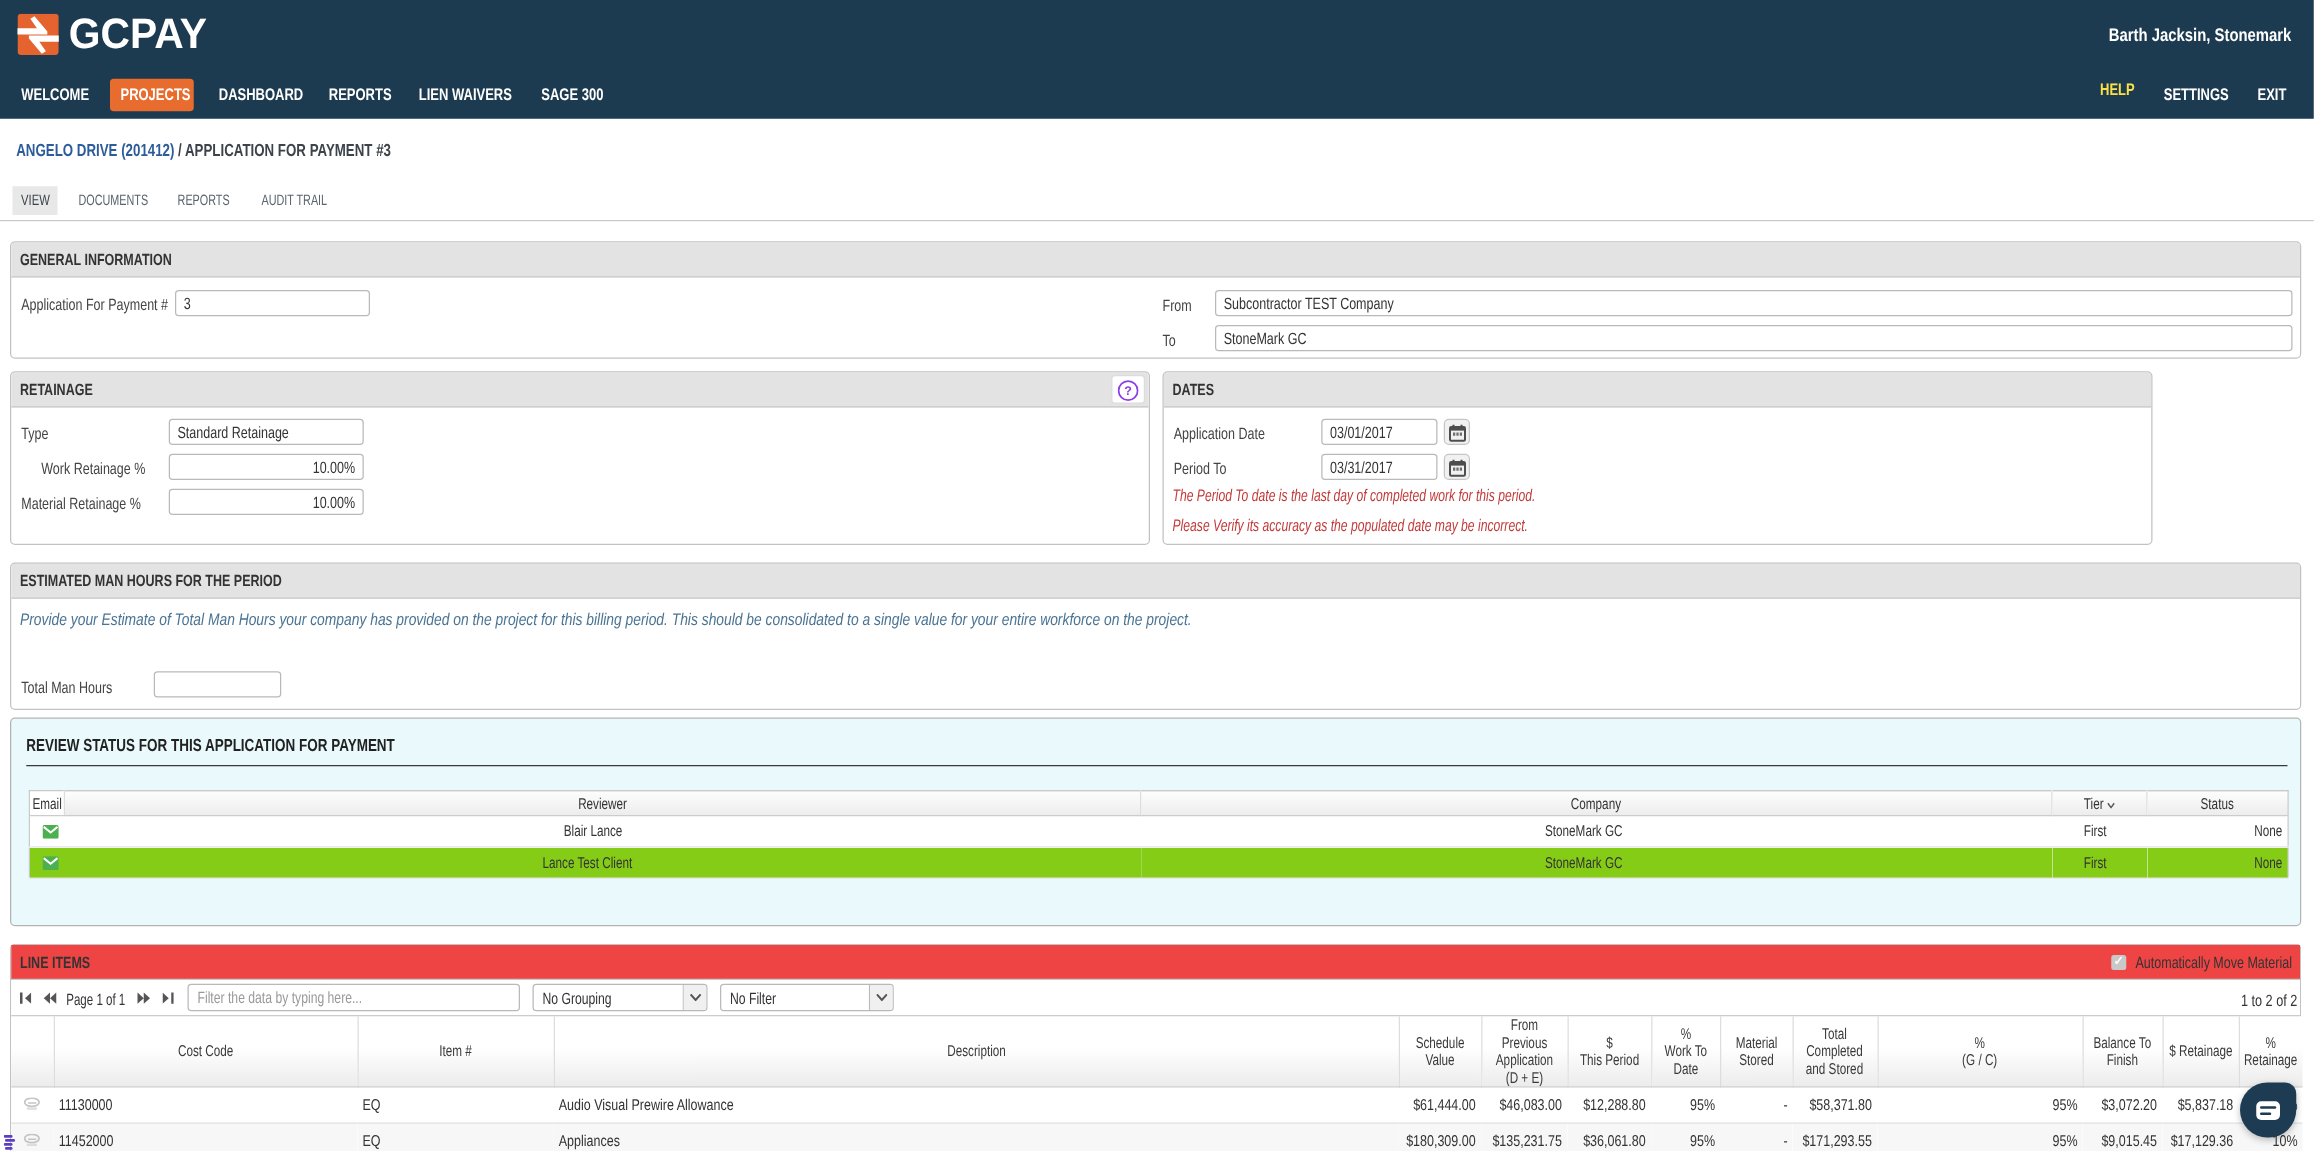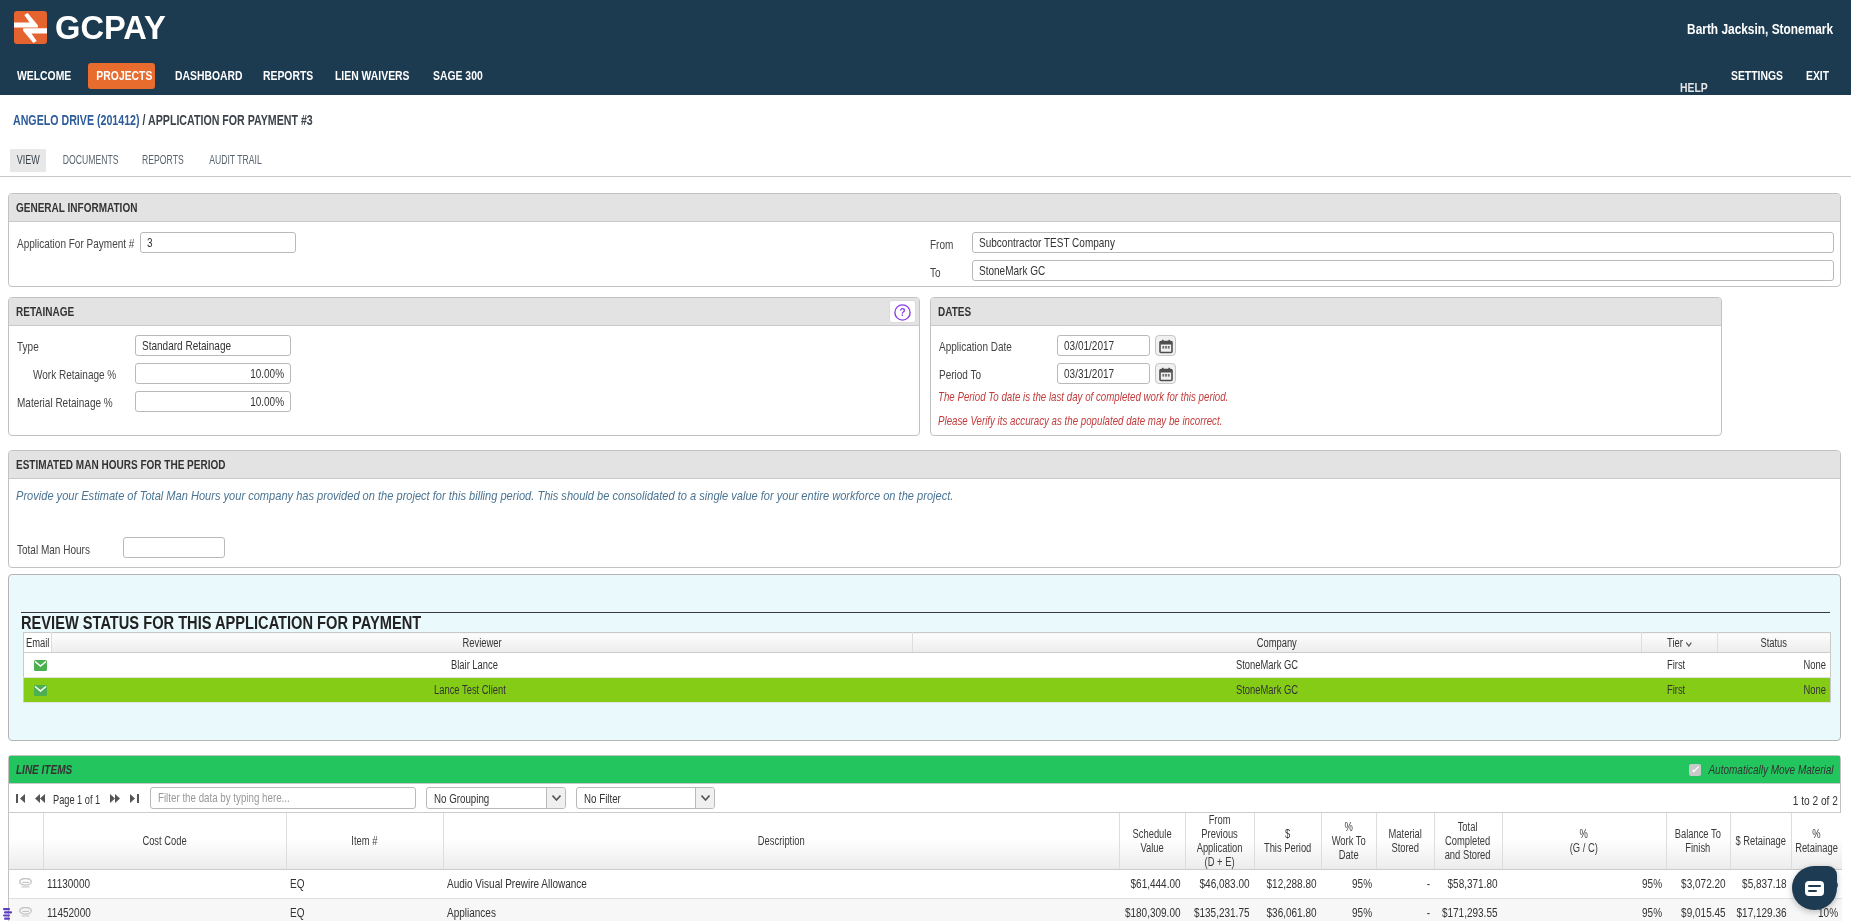--- a/index.html
+++ b/index.html
@@ -53,35 +53,35 @@
 .red { position:absolute; color:#c23b3b; font-style:italic; font-size:13.5px; }
 .calbtn { position:absolute; width:21px; height:21px; border:1px solid #c6c6c6; border-radius:4px;
   background:#f1f1f1; text-align:center; }
 .blue-i { position:absolute; color:#4a7493; font-style:italic; font-size:13.5px; }
 .helpbtn { position:absolute; right:3px; top:2px; width:27px; height:23px; background:#fff;
   border:1px solid #dcdcdc; border-radius:3px; text-align:center; }
 
 
 .review { position:absolute; left:8px; top:574px; width:1833px; height:167px;
   background:#e9f9fc; border:1px solid #b4b4b4; border-radius:4px; }
-.review h2 { position:absolute; left:12px; top:13px; font-size:19px; font-weight:bold; color:#222;margin-top:24px; }
+.review h2 { position:absolute; left:12px; top:13px; font-size:14px; font-weight:bold; color:#222; }
 .review .rule { position:absolute; left:12px; top:37px; width:1809px; border-top:1px solid #3a3a3a; }
 table.rv { position:absolute; left:14px; top:57px; width:1807px; border-collapse:collapse; table-layout:fixed;
   background:#fff; border:1px solid #c9c9c9; font-size:12.5px; }
 table.rv th { height:20px; font-weight:normal; color:#333; background:linear-gradient(#fdfdfd,#ececec);
   border-right:1px solid #ddd; border-bottom:1px solid #ccc; text-align:center; overflow:hidden; white-space:nowrap;margin-left:42px; }
 table.rv th:first-child { background:#fff; text-align:left; padding-left:2px; }
 table.rv th:last-child { border-right:none; }
 table.rv td { height:25px; border-bottom:1px solid #e2e2e2; overflow:hidden; white-space:nowrap; padding:0 2px;text-align:center; }
 table.rv tr.alt td { background:#84cc16; }
 
 
 .litems { position:absolute; left:8px; top:755px; width:1833px; height:166px; border:1px solid #c2c2c2; border-bottom:none; border-radius:4px 4px 0 0; }
-.litems .bar { height:28px; background:#22c55e; border-bottom:1px solid #c9c9c9; position:relative;
-  font-weight:bold; font-size:13px; line-height:28px; padding-left:7px; color:#333;font-style:italic; }
+.litems .bar { height:28px; background:#ef4444; border-bottom:1px solid #c9c9c9; position:relative;
+  font-weight:bold; font-size:13px; line-height:28px; padding-left:7px; color:#333; }
 .autochk { position:absolute; right:6px; top:7px; font-weight:normal; font-size:13px; color:#333; line-height:14px; }
 .chkbox { position:absolute; right:129px; top:1px; width:12px; height:12px; background:#c9c9c9; border-radius:2px; vertical-align:-2px; margin-right:4px;
   color:#fff; font-size:10px; line-height:12px; text-align:center; font-weight:bold; }
 .toolbar { height:29px; position:relative; border-bottom:1px solid #ccc; background:#fff; }
 .pgtxt { position:absolute; left:45px; top:8px; font-size:13px; color:#333; }
 .count { position:absolute; right:2px; top:9px; font-size:13px; color:#333; }
 .tb-inp { position:absolute; top:3px; height:22px; border:1px solid #b9b9b9; border-radius:3px; font-size:13px;
   color:#999; padding:0 7px; line-height:20px; background:#fff; }
 .combo { position:absolute; top:3px; height:22px; border:1px solid #b9b9b9; border-radius:3px; background:#fff; }
 .combo .t { position:absolute; left:7px; top:2px; font-size:13px; color:#333; line-height:18px; }
@@ -114,21 +114,21 @@
     <path d="M-1 11.9 L16 11.9 L10.6 4.1 L14 2.1 L24.6 14.7 L24.6 17.1 L-1 17.1 Z" fill="#fff" transform="rotate(180 17 17.5)"></path>
   </svg>
   <div class="brand"><span class="s">GCPAY</span></div>
   <div class="user"><span class="sr">Barth Jacksin, Stonemark</span></div>
   <a class="nav-x" style="position:absolute;left:17px;top:68px;font-size:13.5px;font-weight:bold;color:#fff"><span class="s">WELCOME</span></a>
   <div class="btn-proj"><span class="sc">PROJECTS</span></div>
   <a style="position:absolute;left:175px;top:68px;font-size:13.5px;font-weight:bold;color:#fff"><span class="s">DASHBOARD</span></a>
   <a style="position:absolute;left:263px;top:68px;font-size:13.5px;font-weight:bold;color:#fff"><span class="s">REPORTS</span></a>
   <a style="position:absolute;left:335px;top:68px;font-size:13.5px;font-weight:bold;color:#fff"><span class="s">LIEN WAIVERS</span></a>
   <a style="position:absolute;left:433px;top:68px;font-size:13.5px;font-weight:bold;color:#fff"><span class="s">SAGE 300</span></a>
-  <a style="position:absolute;left:1680px;top:80px;font-size:13.5px;font-weight:bold;color:#e5e5e5"><span class="s">HELP</span></a>
+  <a style="position:absolute;left:1680px;top:64px;font-size:13.5px;font-weight:bold;color:#fde047"><span class="s">HELP</span></a>
   <a style="position:absolute;left:1731px;top:68px;font-size:13.5px;font-weight:bold;color:#fff"><span class="s">SETTINGS</span></a>
   <a style="position:absolute;left:1806px;top:68px;font-size:13.5px;font-weight:bold;color:#fff"><span class="s">EXIT</span></a>
 </div>
 
 <div class="crumb"><span class="s" style="transform:scaleX(0.76)"><a>ANGELO DRIVE (201412)</a> / APPLICATION FOR PAYMENT #3</span></div>
 <div class="tab on" style="left:10px; width:36px;"><span class="sc">VIEW</span></div>
 <div class="tab" style="left:52px; width:70px;"><span class="sc" style="transform:scaleX(0.72)">DOCUMENTS</span></div>
 <div class="tab" style="left:134px; width:55px;"><span class="sc" style="transform:scaleX(0.72)">REPORTS</span></div>
 <div class="tab" style="left:199px; width:68px;"><span class="sc" style="transform:scaleX(0.72)">AUDIT TRAIL</span></div>
 <div class="tabrule"></div>

